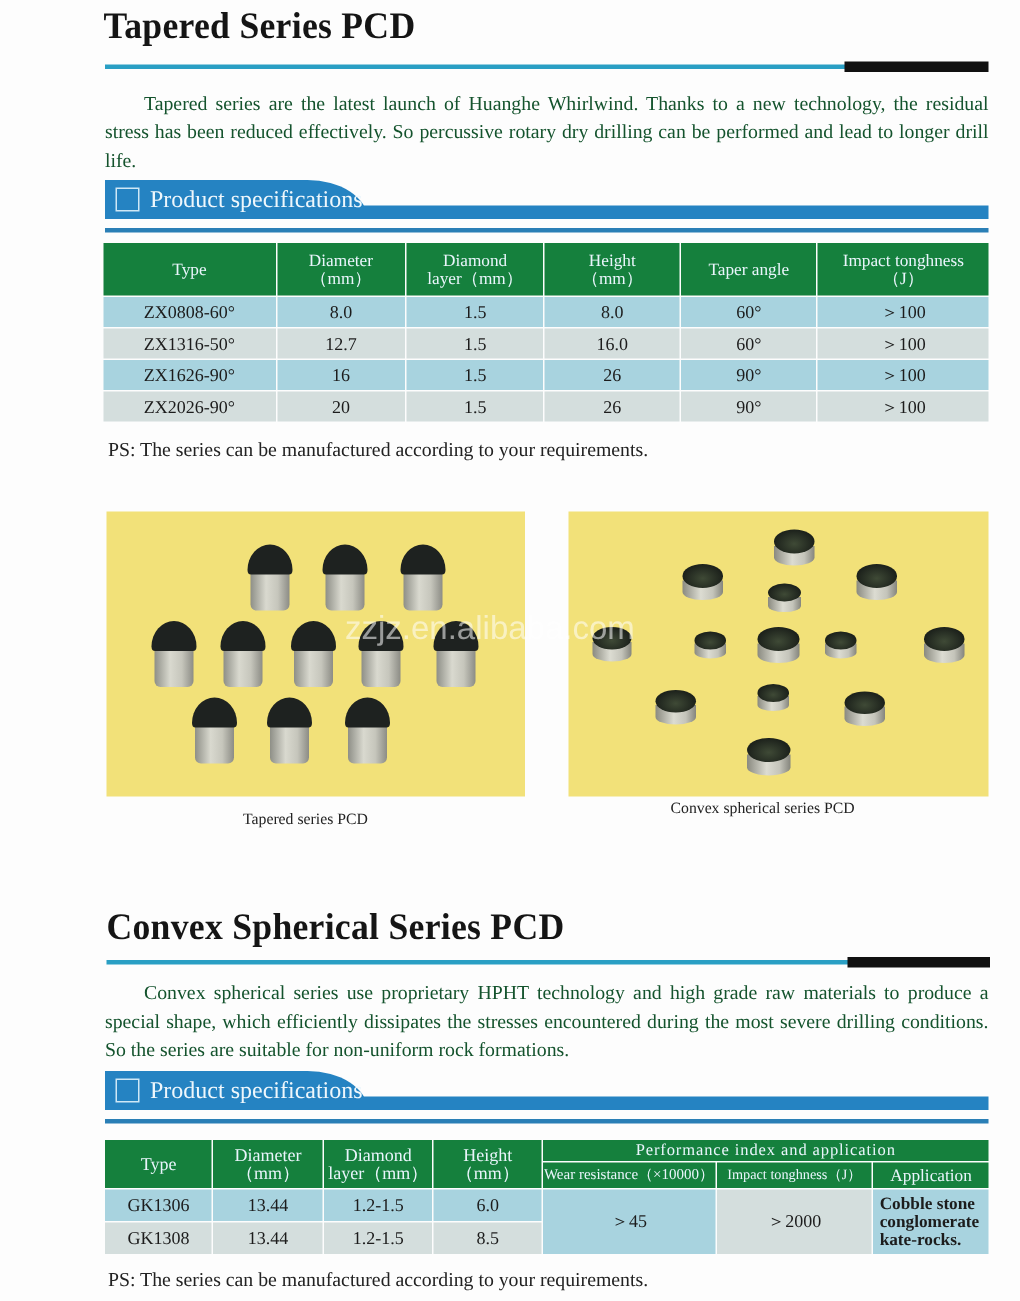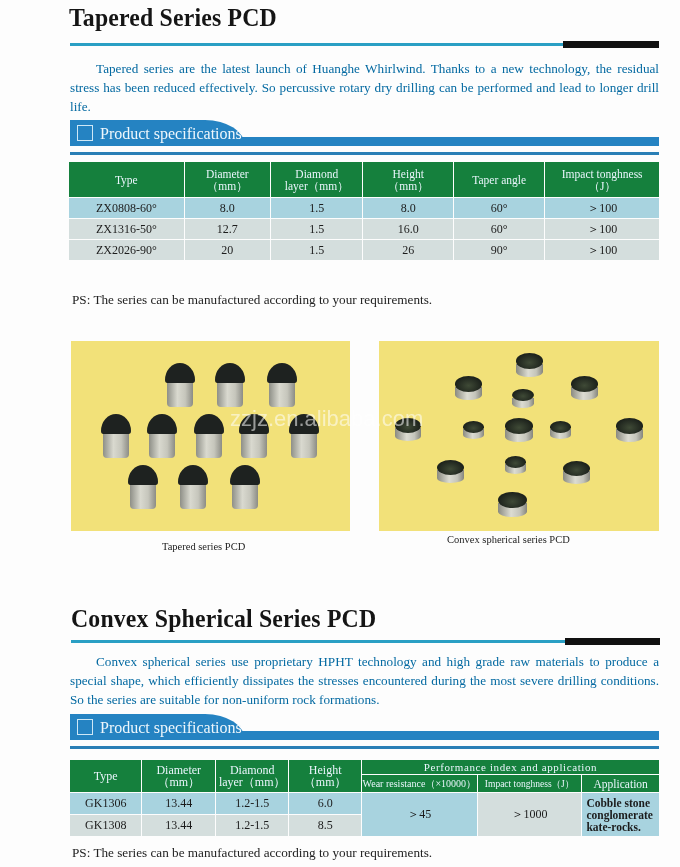--- a/index.html
+++ b/index.html
@@ -2,21 +2,21 @@
 <html><head>
 <meta charset="utf-8">
 <style>
   html, body { margin:0; padding:0; }
   body { width:680px; height:867px; background:#fdfdfd; position:relative; overflow:hidden;
          font-family:"Liberation Serif", serif; color:#1a1a1a; }
   .abs { position:absolute; }
   .title { font-weight:bold; font-size:25px; letter-spacing:0.2px; color:#151515; transform:scaleX(0.95); transform-origin:left; }
   .rule { position:absolute; height:3px; background:#2a9fc4; }
   .rule-black { position:absolute; height:7px; background:#111; }
-  .para { font-size:13.2px; line-height:19px; text-align:justify; color:#0369a1; }
+  .para { font-size:13.2px; line-height:19px; text-align:justify; color:#14532d; }
   .spec-band { position:absolute; }
   .spec-tab { position:absolute; left:0; top:0; height:26px; width:175px; background:#2583c2;
               border-top-right-radius:40px 26px; }
   .spec-bar { position:absolute; left:160px; top:17px; height:9px; right:0; background:#2583c2; }
   .spec-line { position:absolute; left:0; right:0; top:32px; height:3px; background:#2a7fb6; }
   .spec-box { position:absolute; left:7px; top:5px; width:14px; height:14px; border:1.5px solid #cfe8f6; }
   .spec-label { position:absolute; left:30px; top:5px; font-size:16px; color:#eef7fc; white-space:nowrap; }
   table { border-collapse:separate; border-spacing:1.5px; position:absolute; table-layout:fixed; }
   th { background:#15803d; color:#eaf5fc; font-weight:normal; font-size:11.5px; line-height:12px; text-align:center; padding:0; }
   td { font-size:12px; text-align:center; padding:0; color:#1c1c1c; }
@@ -99,20 +99,28 @@
         <td>＞100</td>
     </tr>
     <tr class="r-gray" style="height:20px;">
       <td>ZX1316-50°</td>
         <td>12.7</td>
         <td>1.5</td>
         <td>16.0</td>
         <td>60°</td>
         <td>＞100</td>
     </tr>
+    <tr class="r-blue" style="height:20px;">
+      <td>ZX1626-90°</td>
+        <td>16</td>
+        <td>1.5</td>
+        <td>26</td>
+        <td>90°</td>
+        <td>＞100</td>
+    </tr>
     <tr class="r-gray" style="height:20px;">
       <td>ZX2026-90°</td>
         <td>20</td>
         <td>1.5</td>
         <td>26</td>
         <td>90°</td>
         <td>＞100</td>
     </tr>
   </tbody>
 </table>
@@ -277,21 +285,21 @@
       <th style="font-size:11.5px;">Application</th>
     </tr>
   </thead>
   <tbody>
     <tr class="r-blue" style="height:21px;">
       <td>GK1306</td>
       <td>13.44</td>
       <td>1.2-1.5</td>
       <td>6.0</td>
       <td rowspan="2" style="background:#a8d3df;">＞45</td>
-      <td rowspan="2" style="background:#d4dedd;">＞1000</td>
+      <td rowspan="2" style="background:#d4dedd;">＞2000</td>
       <td rowspan="2" style="background:#a8d3df; text-align:left; padding-left:4px; font-size:11.5px; line-height:12px; font-weight:bold;">Cobble stone conglomerate kate-rocks.</td>
     </tr>
     <tr class="r-gray" style="height:21px;">
       <td>GK1308</td>
       <td>13.44</td>
       <td>1.2-1.5</td>
       <td>8.5</td>
     </tr>
   </tbody>
 </table>

